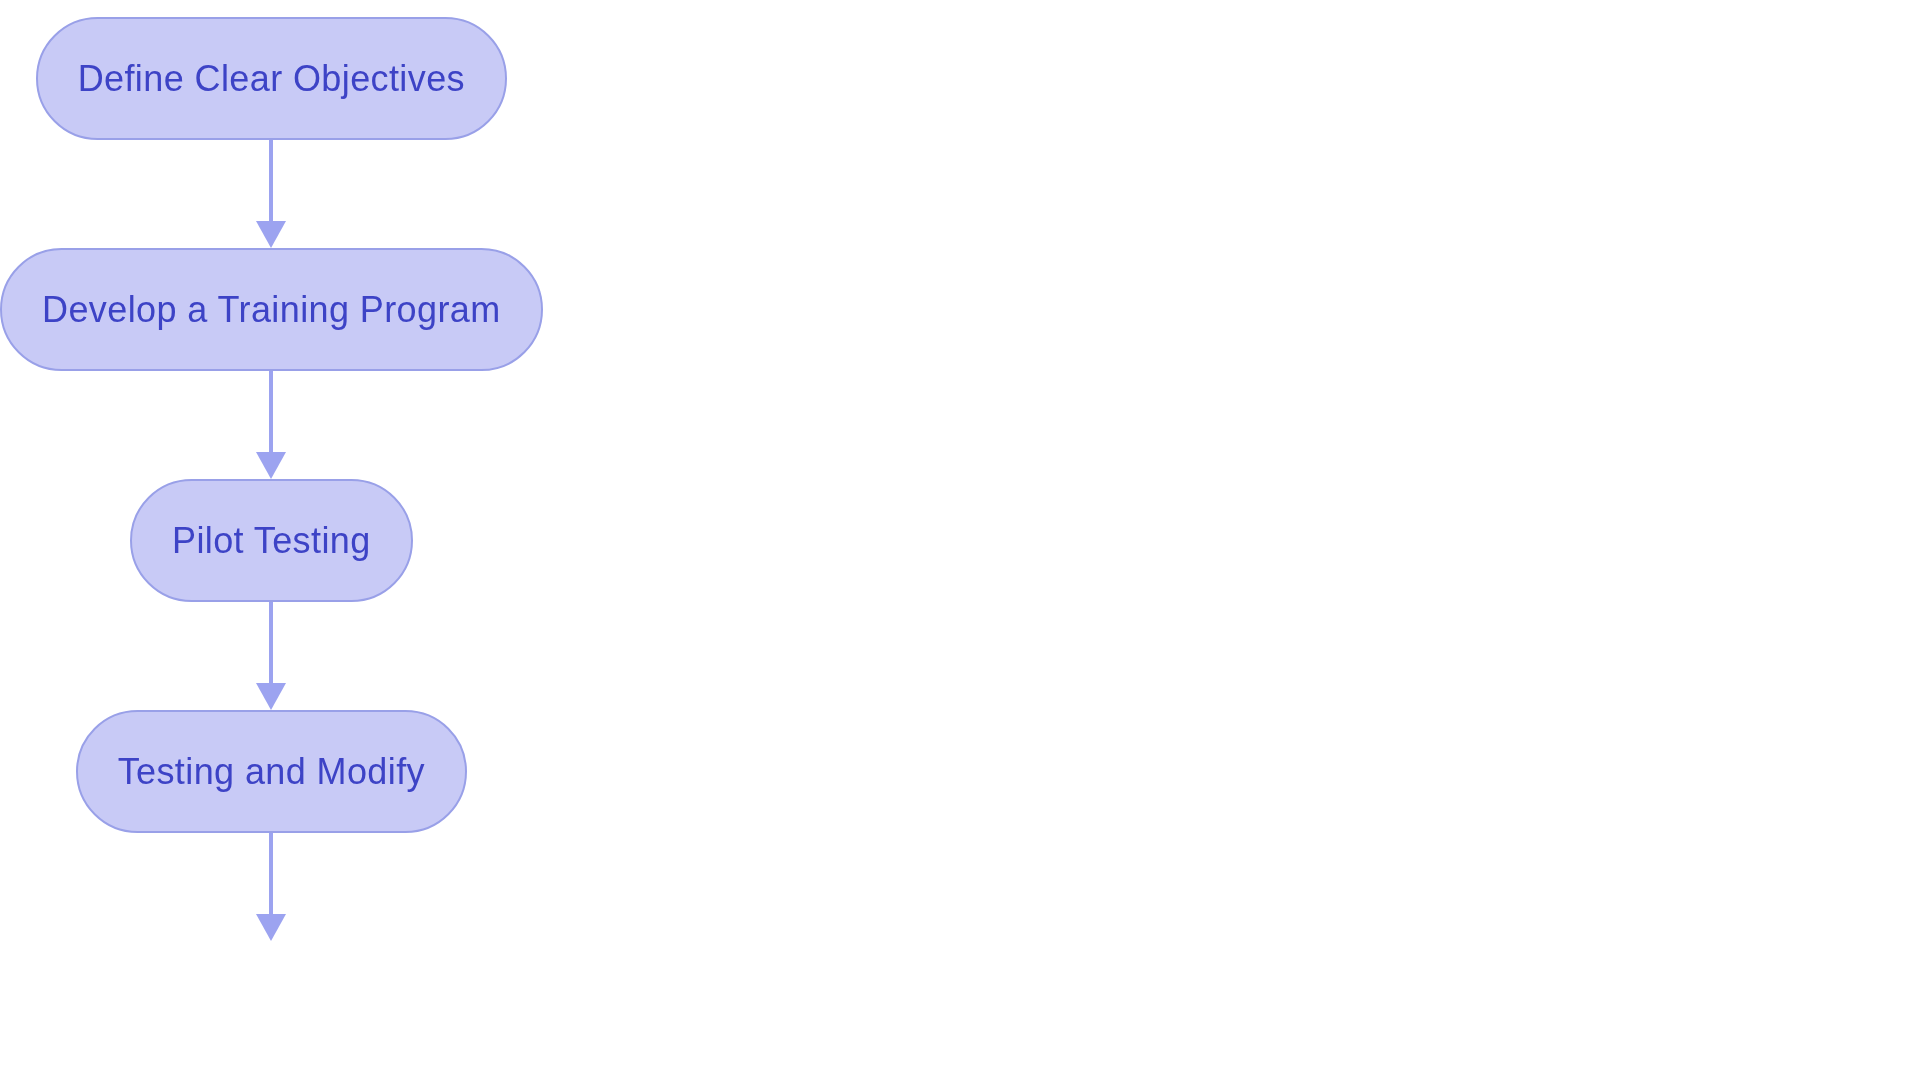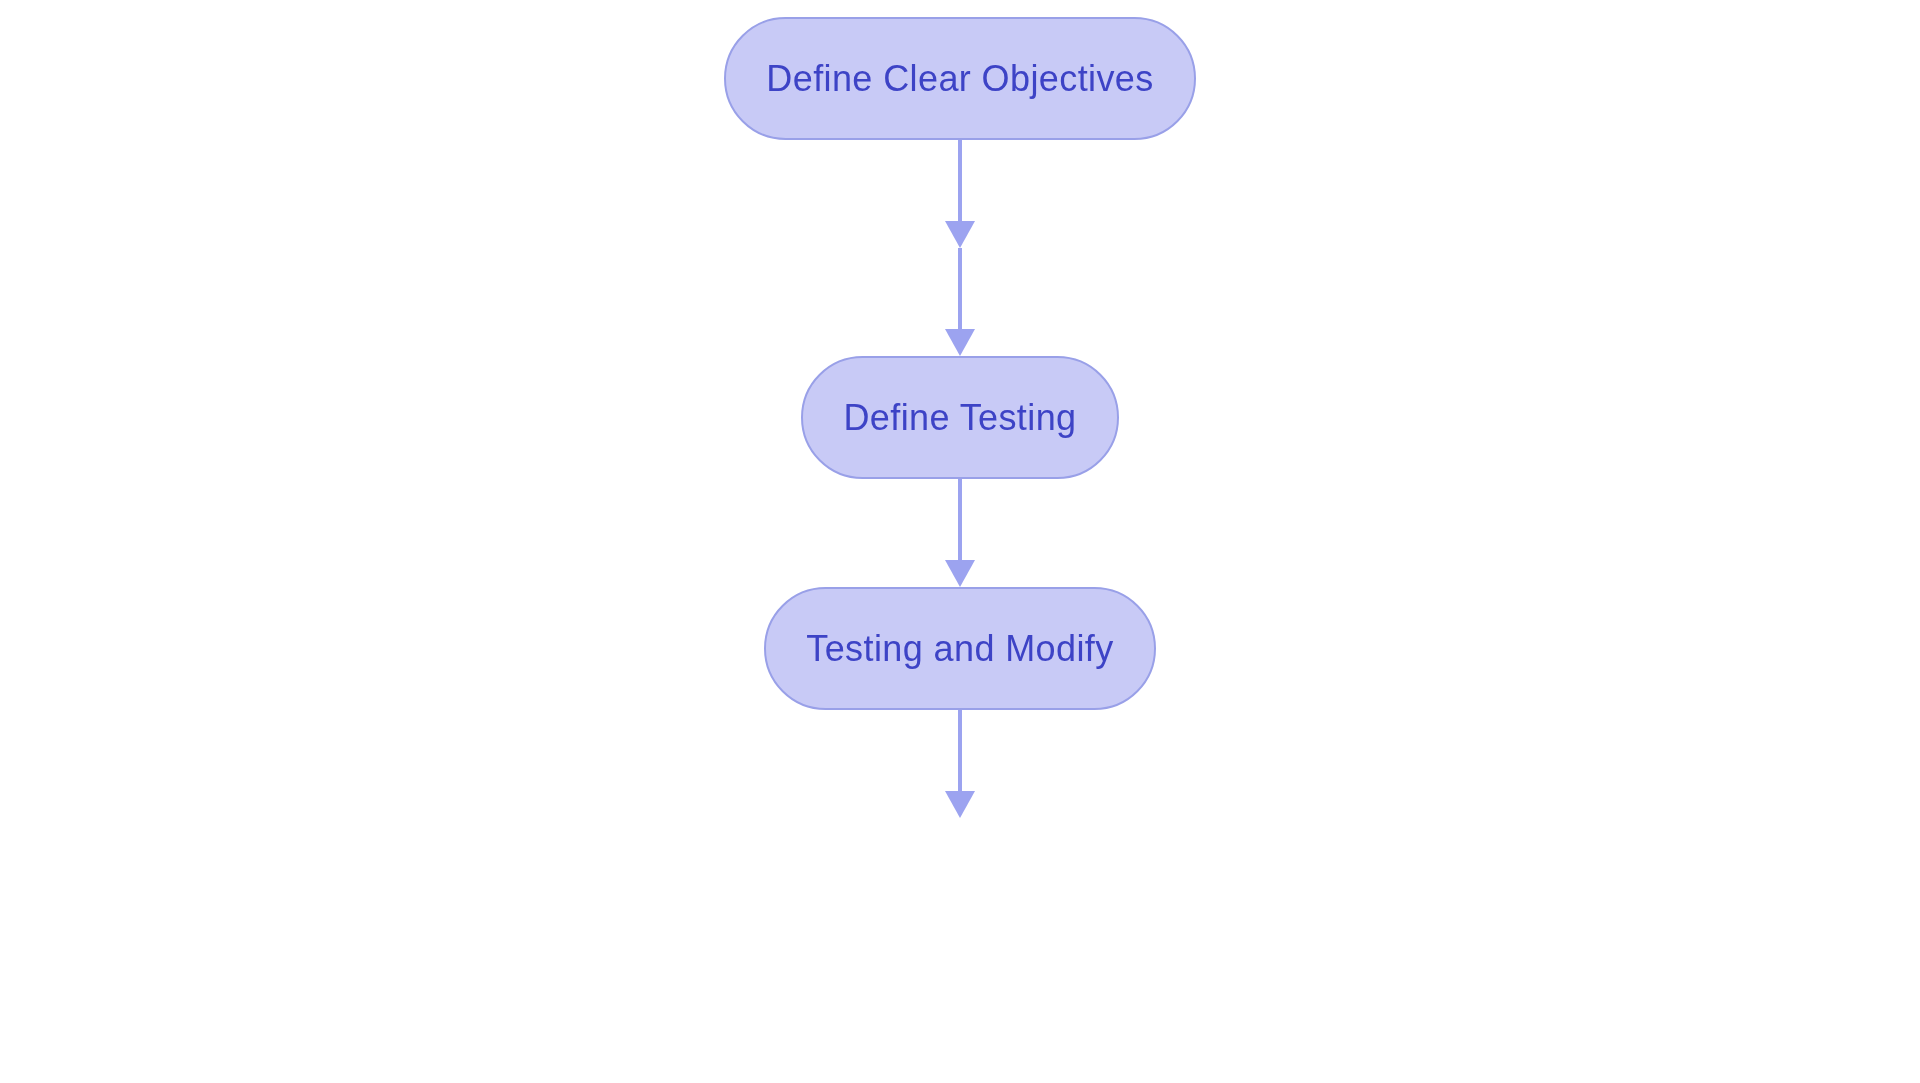--- a/index.html
+++ b/index.html
@@ -5,21 +5,21 @@
   :root{
     --bg:#ffffff;
     --node-fill:#c8caf6;
     --node-border:#99a0e8;
     --node-text:#3d43c6;
     --arrow:#9ca3f0;
   }
   *{box-sizing:border-box;margin:0;padding:0}
   html,body{width:1920px;height:1083px;background:var(--bg);overflow:hidden}
   body{font-family:"Liberation Sans",sans-serif}
-  .canvas{width:100%;height:100%;display:flex;justify-content:center;padding-top:17px}
+  .canvas{width:100%;height:100%;display:flex;justify-content:flex-start;padding-top:17px}
   .flow{display:flex;flex-direction:column;align-items:center}
   .flow-node{
     height:123px;
     padding:0 40px;
     border:2px solid var(--node-border);
     border-radius:62px;
     background:var(--node-fill);
     color:var(--node-text);
     font-size:36px;
     letter-spacing:0.4px;
@@ -40,26 +40,29 @@
 
 <div class="canvas">
   <div class="flow">
       <div class="flow-node">
     <span class="flow-node-label">Define Clear Objectives</span>
   </div>
       <div class="flow-arrow">
     <div class="line"></div>
     <div class="head"></div>
   </div>
+      <div class="flow-node">
+    <span class="flow-node-label">Develop a Training Program</span>
+  </div>
       <div class="flow-arrow">
     <div class="line"></div>
     <div class="head"></div>
   </div>
       <div class="flow-node">
-    <span class="flow-node-label">Define Testing</span>
+    <span class="flow-node-label">Pilot Testing</span>
   </div>
       <div class="flow-arrow">
     <div class="line"></div>
     <div class="head"></div>
   </div>
       <div class="flow-node">
     <span class="flow-node-label">Testing and Modify</span>
   </div>
       <div class="flow-arrow">
     <div class="line"></div>

